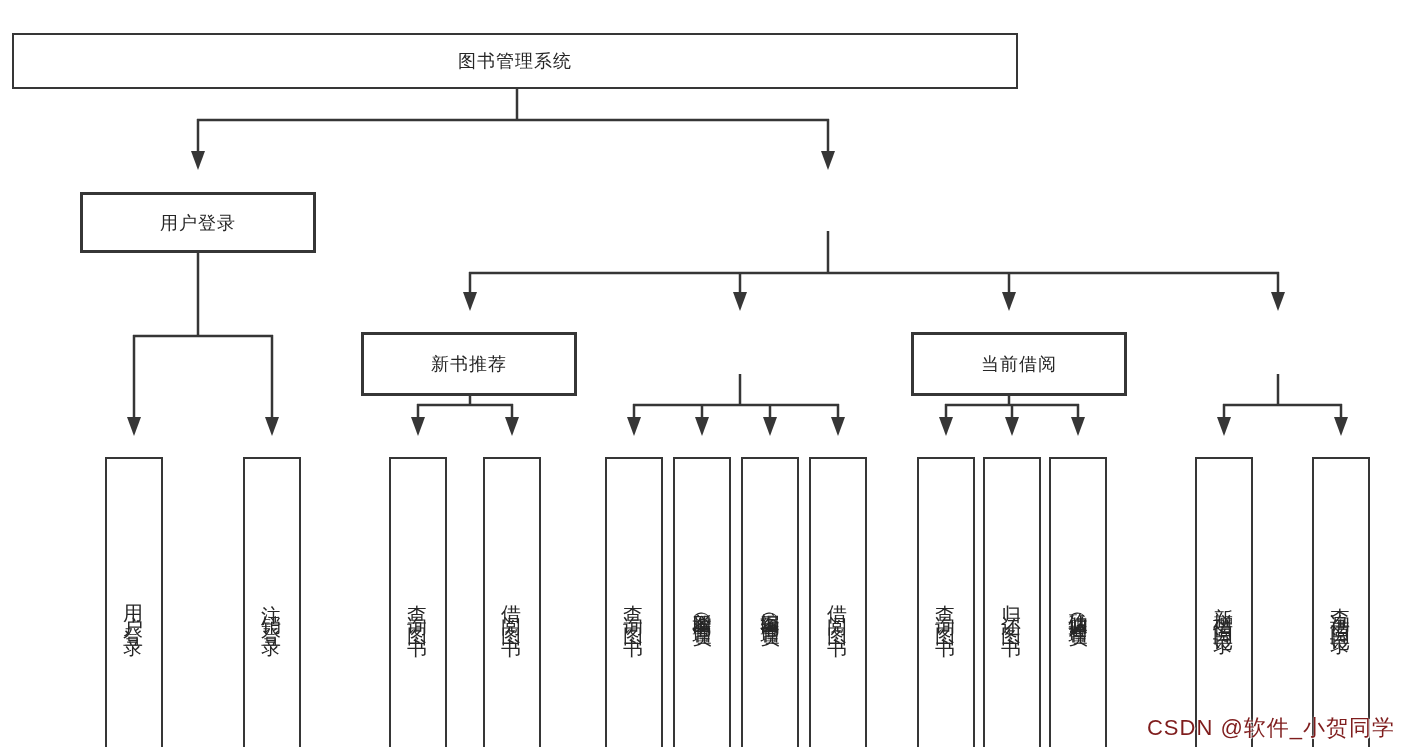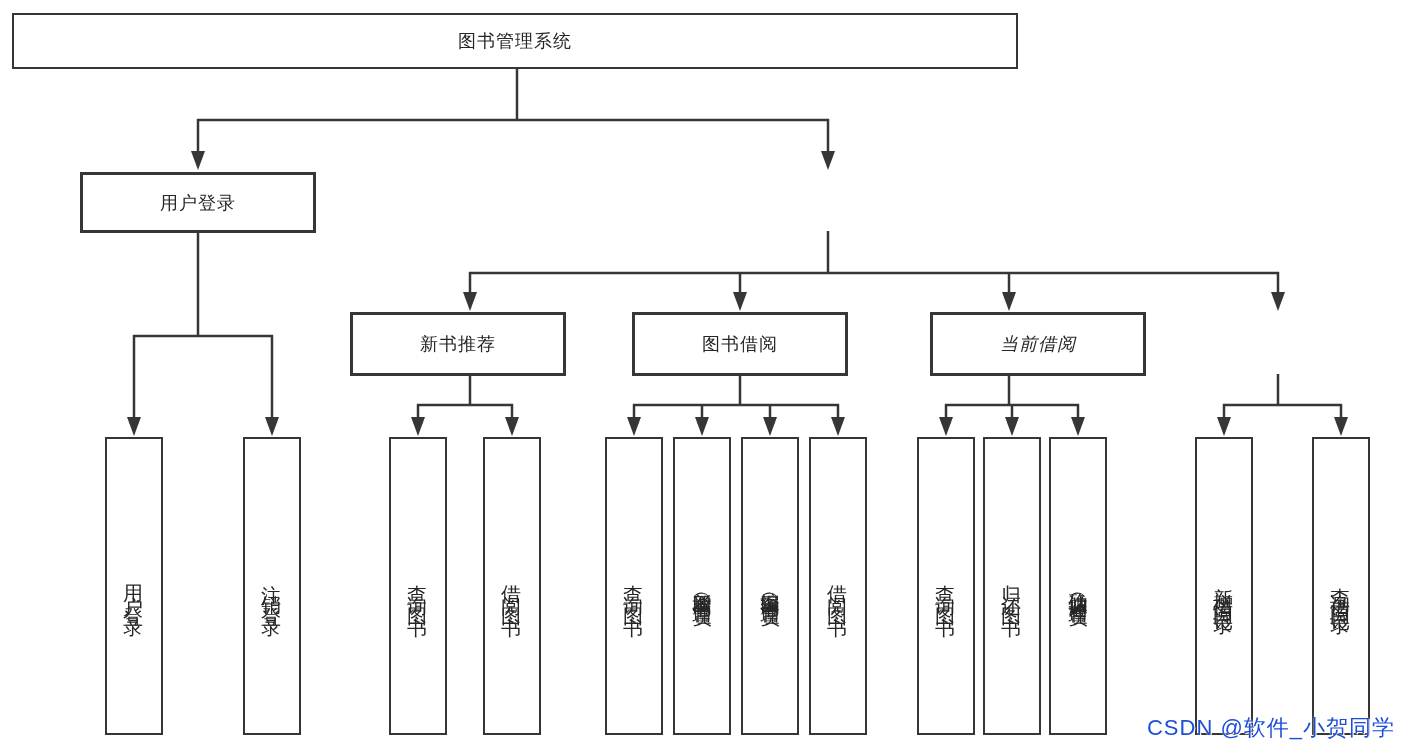--- a/index.html
+++ b/index.html
@@ -26,35 +26,36 @@
   }
   .node {
     position: absolute;
     box-sizing: border-box;
     background: #ffffff;
     border: 3px solid #363636;
     display: flex;
     align-items: center;
     justify-content: center;
     text-align: center;
+    margin-top: 20px;
   }
   .root-box {
     left: 12px; top: 13px; width: 1006px; height: 56px;
     border-width: 2px;
     font-size: 18px;
     letter-spacing: 1px;
   }
   .lv2 { top: 172px; width: 236px; height: 61px; font-size: 18px; letter-spacing: 1px; }
   .lv2.b-user-login { left: 80px; }
   .lv2.b-book-mgmt  { left: 710px; }
 
   .lv3 { top: 312px; width: 216px; height: 64px; font-size: 18px; letter-spacing: 1px; }
-  .lv3.g-newbook   { left: 350px; justify-content: center; }
+  .lv3.g-newbook   { left: 361px; justify-content: center; }
   .lv3.g-borrowing { left: 632px; }
-  .lv3.g-current   { left: 930px; font-style: italic; }
+  .lv3.g-current   { left: 911px; }
   .lv3.g-records   { left: 1170px; }
 
   .vnode {
     top: 437px; width: 58px; height: 298px;
     border-width: 2.5px;
   }
   .vtext {
     writing-mode: vertical-rl;
     text-orientation: mixed;
     font-size: 20px;
@@ -77,21 +78,21 @@
   .v-return     { left: 983px; }
   .v-confirm    { left: 1049px; }
   .v-addrec     { left: 1195px; }
   .v-qrec       { left: 1312px; }
 
   .watermark {
     position: absolute;
     right: 10px;
     bottom: 4px;
     font-size: 22px;
-    color: #1d4ed8;
+    color: #7f1d1d;
     text-shadow: 0 0 2px #ffffff, 1px 1px 0 #ffffff;
     letter-spacing: 1px;
     white-space: nowrap;
   }
 </style>
 </head>
 <body>
 
 <div class="canvas">
 
@@ -165,23 +166,20 @@
     <span>图书管理系统</span>
   </div>
 
   <div class="node lv2 b-user-login">
     <span>用户登录</span>
   </div>
 
   <div class="node lv3 g-newbook">
     <span>新书推荐</span>
   </div>
-  <div class="node lv3 g-borrowing">
-    <span>图书借阅</span>
-  </div>
   <div class="node lv3 g-current">
     <span>当前借阅</span>
   </div>
 
   <div class="node vnode v-user-login">
     <span class="vtext">用户登录</span>
   </div>
   <div class="node vnode v-logout">
     <span class="vtext">注销登录</span>
   </div>

